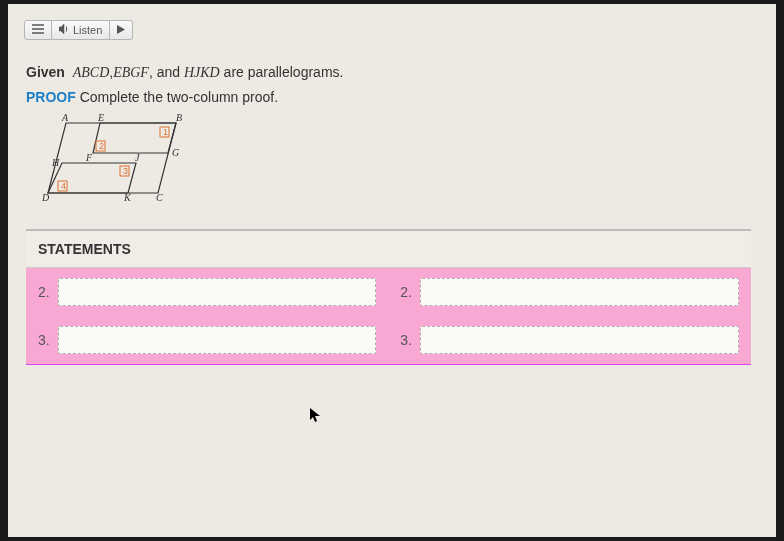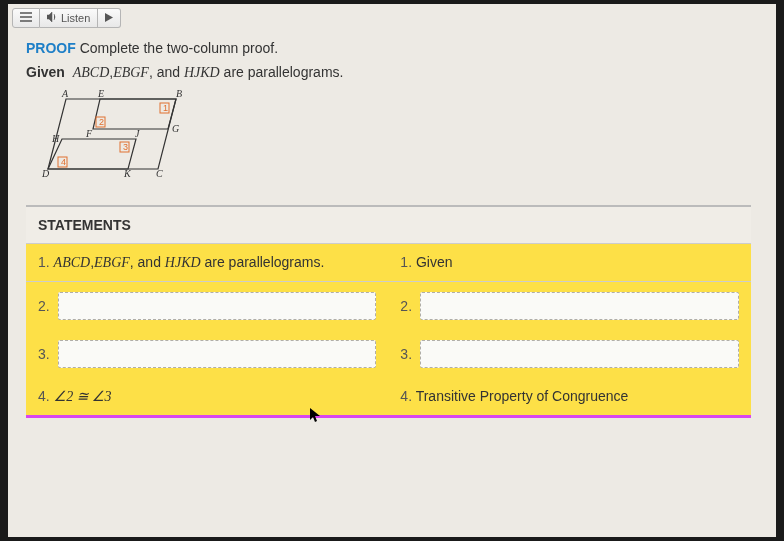--- a/index.html
+++ b/index.html
@@ -1,28 +1,28 @@
 <!DOCTYPE html>
 <html><head>
 <meta charset="utf-8">
 <style>
 * { box-sizing: border-box; margin: 0; padding: 0; }
 body { font-family: Arial, sans-serif; background: #1a1a1a; width: 784px; height: 541px; overflow: hidden; }
 .page { background: #edeae4; margin: 4px 8px 0 8px; height: 533px; padding: 0; }
-.toolbar { display: flex; padding: 4px; gap: 0; }
+.toolbar { display: flex; padding: 16px; gap: 0; }
 .tb-btn { background: linear-gradient(#fafafa,#e8e8e8); border: 1px solid #b5b5b5; padding: 3px 7px; font-size: 11px; color: #555; display: flex; align-items: center; gap: 3px; cursor: pointer; }
 .tb-btn:first-child { border-radius: 3px 0 0 3px; }
 .tb-btn.mid { border-left: none; }
 .tb-btn.last { border-left: none; border-radius: 0 3px 3px 0; }
 .content { padding: 8px 18px 0 18px; }
 .proof-line { margin-bottom: 8px; font-size: 14px; color: #333; }
 .proof-label { color: #1e7fc7; font-weight: bold; }
 .math { font-family: 'Times New Roman', serif; font-style: italic; }
 .figure { margin: 6px 0 22px 12px; }
-.proof-table { width: 99%; border-top: 2px solid #bbb; border-bottom: 3px solid #d946ef; background: #fde047; }
+.proof-table { width: 99%; border-top: 2px solid #bbb; border-bottom: 1px solid #d946ef; background: #f9a8d4; }
 .pt-row { display: flex; }
 .pt-cell { flex: 1; padding: 10px 12px; font-size: 14px; color: #333; border-bottom: 1px solid #ccc; }
 .pt-head { font-weight: bold; background: #f0ede7; font-size: 14px; }
 .stmt-cell, .reas-cell { display: flex; align-items: center; gap: 6px; }
 .slot { flex: 1; height: 28px; border: 1px dashed #b0aea8; background: #fafaf7; border-radius: 2px; }
 .row-num { color: #555; min-width: 14px; }
 .cursor-ptr { position: absolute; left: 310px; top: 408px; font-size: 13px; color: #000; pointer-events: none; }
 </style>
 </head>
 <body>
@@ -48,26 +48,26 @@
       <span>
         <svg width="8" height="9" viewBox="0 0 8 9">
             <path d="M0 0l8 4.5L0 9z" fill="#555"></path>
           </svg>
       </span>
     </button>
   </div>
 
   <div class="content">
     <p class="proof-line">
+      <b>Given</b>&nbsp;
+      <span class="math">ABCD</span>,<span class="math">EBGF</span>, and <span class="math">HJKD</span><span> are parallelograms.</span>
+    </p>
+    <p class="proof-line">
       <span class="proof-label">PROOF</span>
       <span>Complete the two-column proof.</span>
-    </p>
-    <p class="proof-line">
-      <b>Given</b>&nbsp;
-      <span class="math">ABCD</span>,<span class="math">EBGF</span>, and <span class="math">HJKD</span><span> are parallelograms.</span>
     </p>
 
     <div class="figure">
       <svg width="160" height="90" viewBox="0 0 160 90">
         <g stroke="#333" stroke-width="1.2" fill="none">
           <path d="M28 10 L138 10 L120 80 L10 80 Z"></path>
           <path d="M62 10 L138 10 L130 40 L55 40 Z"></path>
           <path d="M24 50 L98 50 L90 80 L10 80 Z"></path>
         </g>
         <g fill="#e07030" font-size="9" font-family="Arial">
@@ -93,59 +93,39 @@
           <text x="118" y="88">C</text>
         </g>
       </svg>
     </div>
 
     <div class="proof-table">
       <div class="pt-row">
         <div class="pt-cell pt-head">STATEMENTS</div>
       </div>
       <div class="pt-row">
-        <div class="pt-cell">
-          <span class="row-num">1.</span>
-          <span class="math">ABCD</span>,<span class="math">EBGF</span>, and <span class="math">HJKD</span><span> are parallelograms.</span>
-        </div>
-        <div class="pt-cell">
-          <span class="row-num">1.</span>
-          <span>Given</span>
-        </div>
-      </div>
-      <div class="pt-row">
         <div class="pt-cell stmt-cell" style="border-bottom:none;">
           <span class="row-num">2.</span>
           <div class="slot"></div>
         </div>
         <div class="pt-cell reas-cell" style="border-bottom:none;">
           <span class="row-num">2.</span>
           <div class="slot"></div>
         </div>
       </div>
       <div class="pt-row">
         <div class="pt-cell stmt-cell" style="border-bottom:none;">
           <span class="row-num">3.</span>
           <div class="slot"></div>
         </div>
         <div class="pt-cell reas-cell" style="border-bottom:none;">
           <span class="row-num">3.</span>
           <div class="slot"></div>
         </div>
       </div>
-      <div class="pt-row">
-        <div class="pt-cell" style="border-bottom:none;">
-          <span class="row-num">4.</span>
-          <span class="math">∠2 ≅ ∠3</span>
-        </div>
-        <div class="pt-cell" style="border-bottom:none;">
-          <span class="row-num">4.</span>
-          <span>Transitive Property of Congruence</span>
-        </div>
-      </div>
     </div>
   </div>
 </div>
 <div class="cursor-ptr">
   <svg width="12" height="16" viewBox="0 0 12 16">
       <path d="M0 0l0 12 3-3 2 5 2-1-2-5 5 0z" fill="#000"></path>
     </svg>
 </div>
 
 </body></html>

